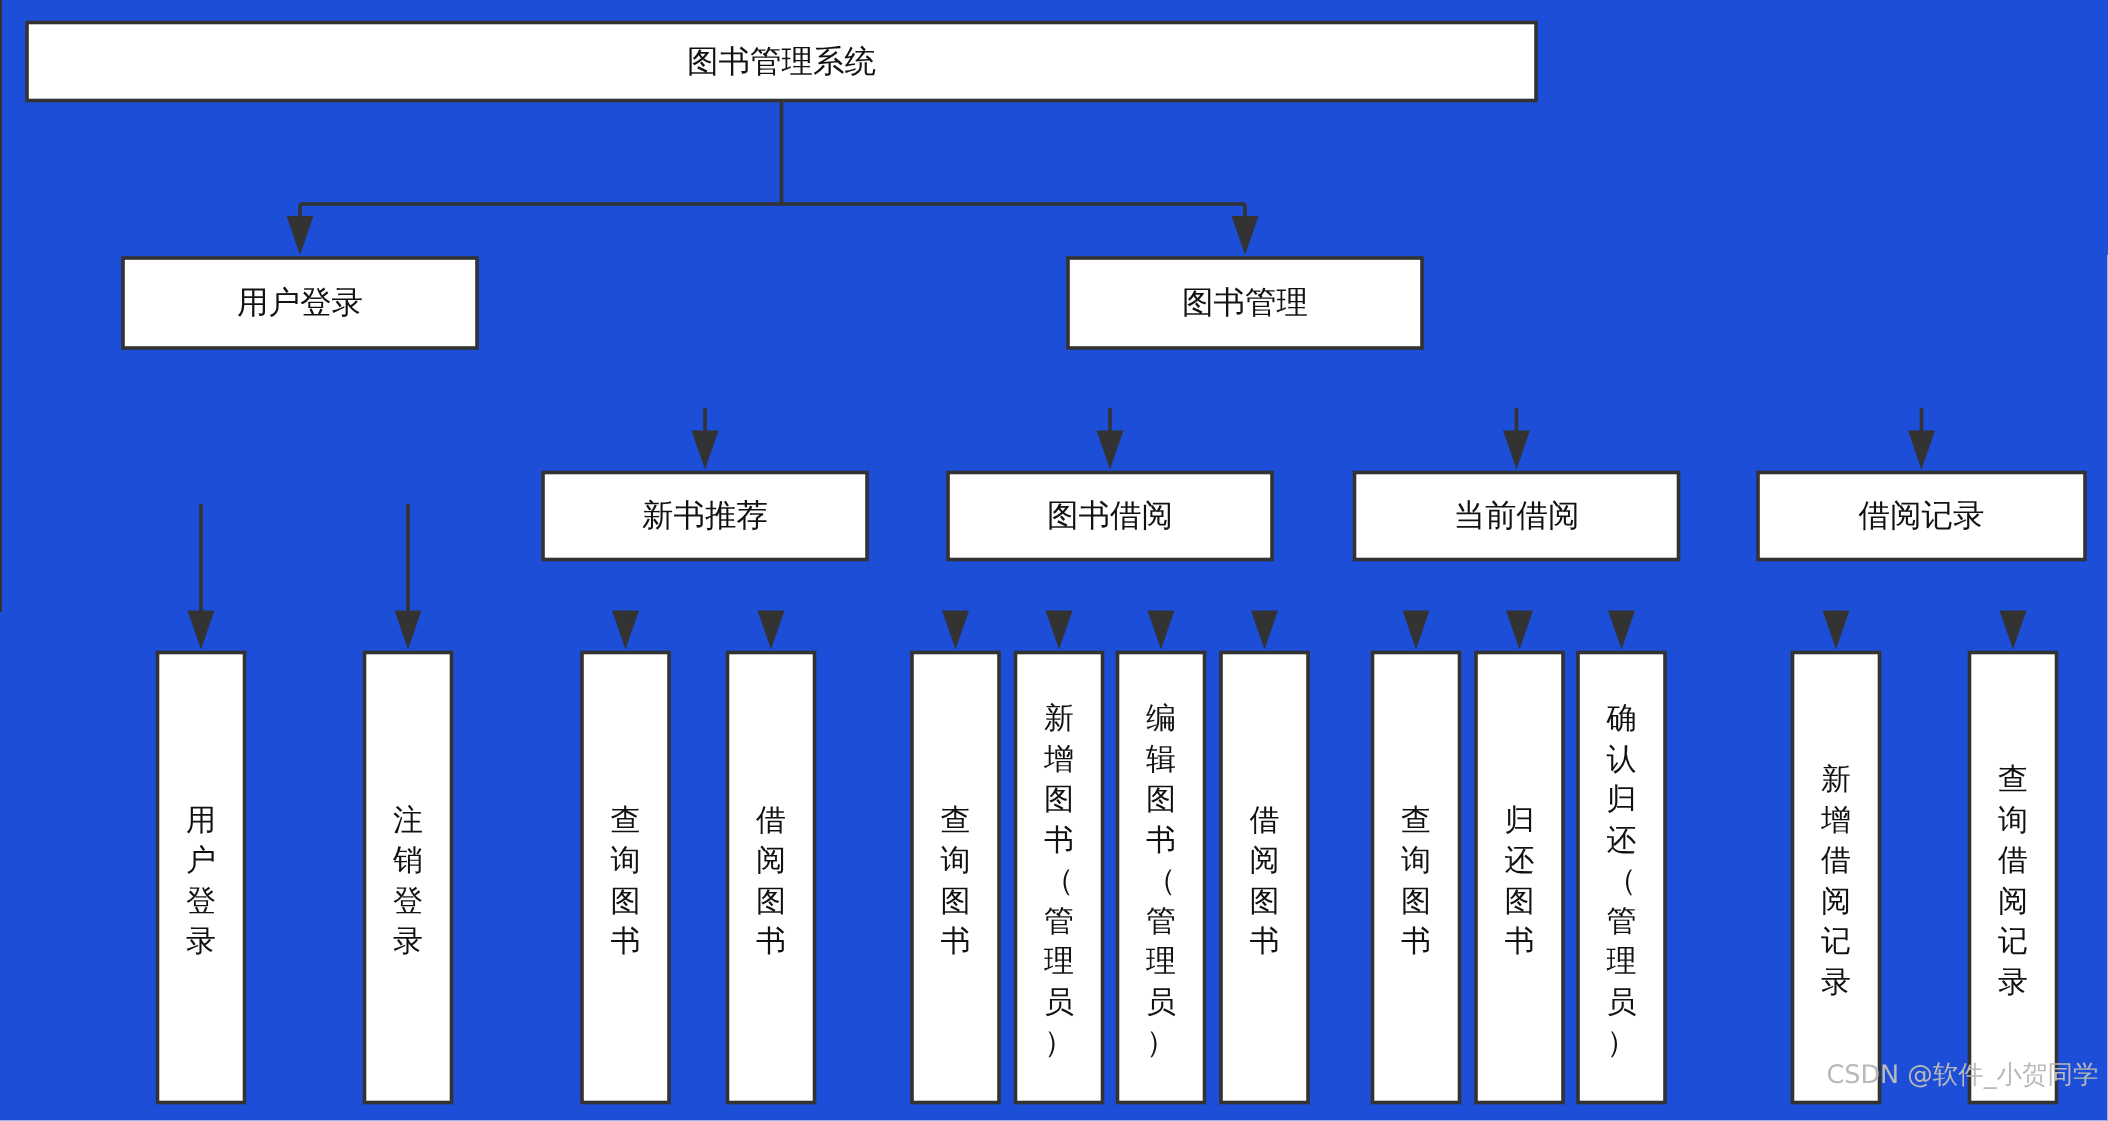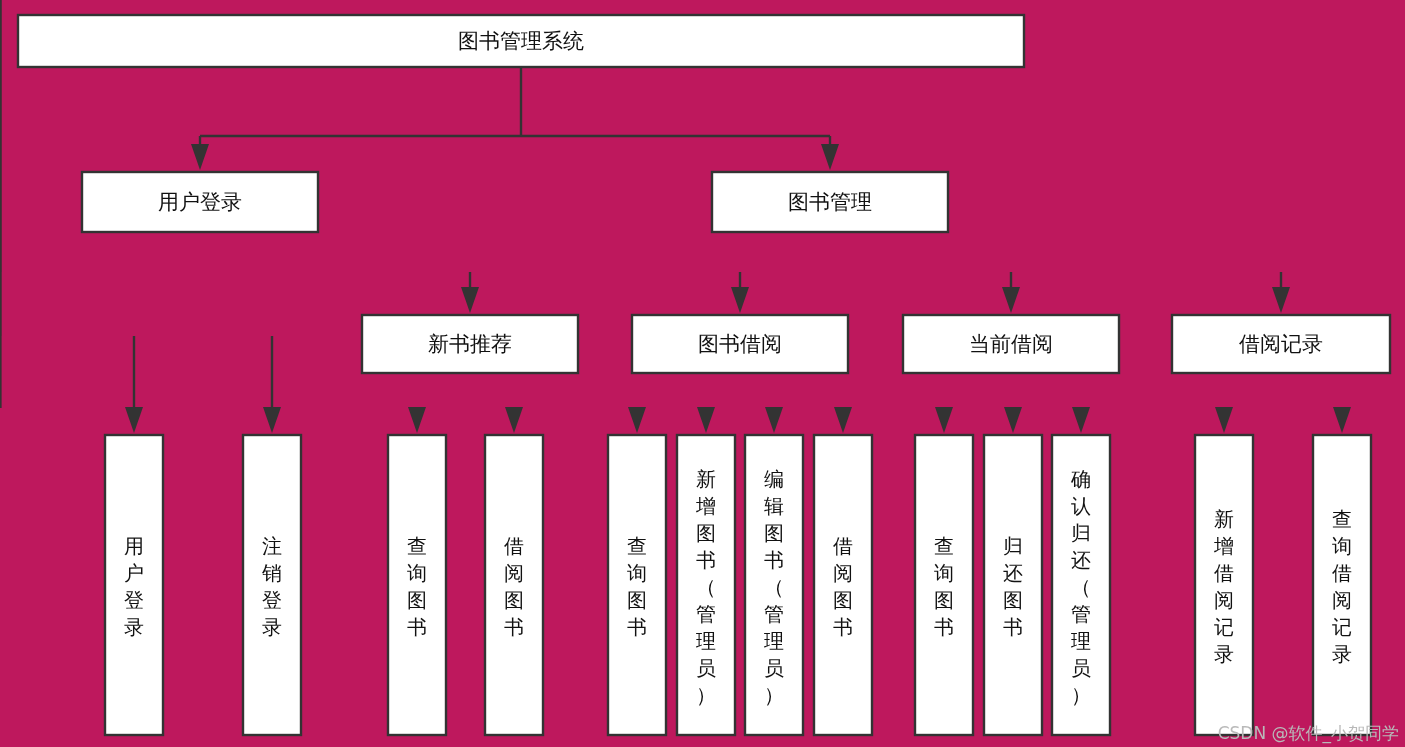--- a/index.html
+++ b/index.html
@@ -1,25 +1,25 @@
 <!DOCTYPE html>
 <html><head>
 <meta charset="utf-8">
 <style>
   html,body{margin:0;padding:0;background:#ffffff;}
   body{font-family:"DejaVu Sans","Liberation Sans",sans-serif;}
-  #stage{position:relative;width:1405px;height:747px;background:#be185d;overflow:hidden;}
+  #stage{position:relative;width:1405px;height:747px;background:#1d4ed8;overflow:hidden;}
   svg{position:absolute;left:0;top:0;width:1405px;height:747px;}
   .node-rect{fill:#ffffff;stroke:#333333;stroke-width:2.4;}
   .conn{stroke:#333333;stroke-width:2.4;fill:none;}
   .arrow-head{fill:#333333;stroke:none;}
   .node-label{font-family:"DejaVu Sans","Liberation Sans",sans-serif;fill:#111111;}
   .h-label{font-size:21px;text-anchor:middle;dominant-baseline:middle;}
   .v-label{font-size:20px;text-anchor:middle;}
-  .watermark{position:absolute;right:6px;bottom:2px;font-size:17px;color:#b9b9b9;
+  .watermark{position:absolute;right:6px;bottom:19px;font-size:17px;color:#b9b9b9;
              font-family:"DejaVu Sans","Liberation Sans",sans-serif;white-space:nowrap;margin-top:33px;}
 </style>
 </head>
 <body>
 
 <div id="stage">
   <svg id="tree-svg" viewBox="0 0 1405 747" xmlns="http://www.w3.org/2000/svg">
       <line x1="521" y1="67" x2="521" y2="136" class="conn"></line>
       <line x1="200" y1="136" x2="830" y2="136" class="conn"></line>
       <line x1="200" y1="136" x2="200" y2="146" class="conn"></line>

